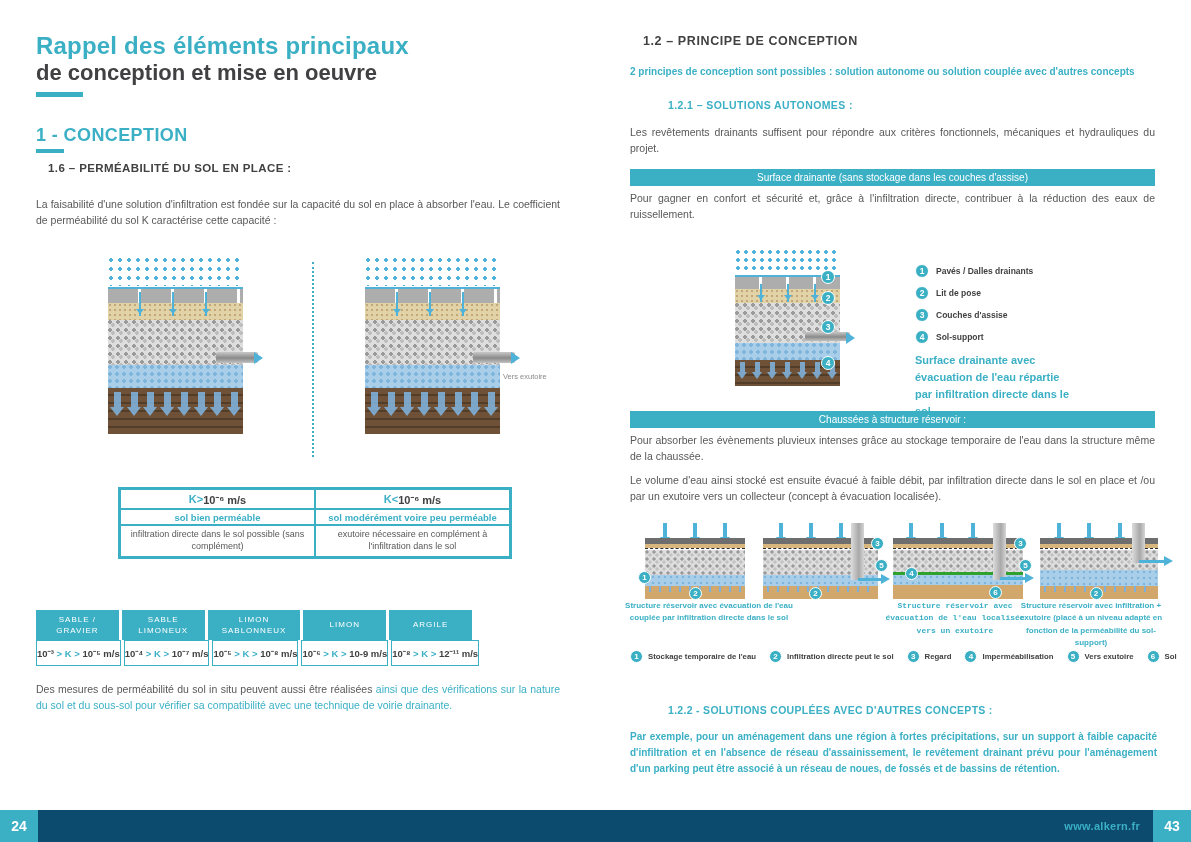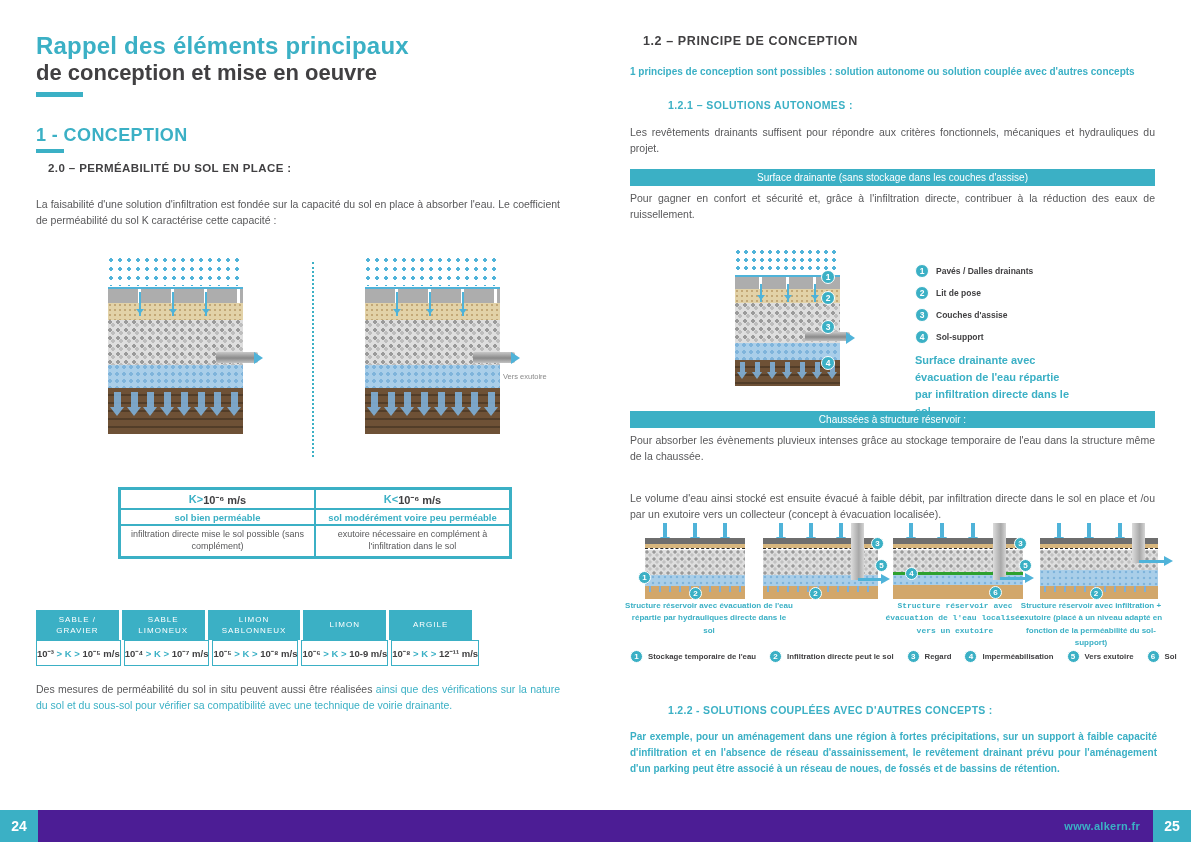--- a/index.html
+++ b/index.html
@@ -100,21 +100,21 @@
   .bigdiag .darr{width:5px;height:10px;}
   .bigdiag .darr::after{top:10px;left:-3px;border:5px solid transparent;border-top:7px solid var(--arrow);}
 
   .num{width:14px;height:14px;border-radius:50%;background:var(--teal);color:#fff;font-size:8.5px;font-weight:700;display:flex;align-items:center;justify-content:center;border:1.5px solid #fff;}
   .legend1{left:915px;top:264px;display:flex;flex-direction:column;gap:8px;}
   .legend1 .item{display:flex;align-items:center;gap:7px;font-size:8.5px;font-weight:700;color:var(--dark);}
   .cap1{left:915px;top:352px;width:160px;font-size:11px;font-weight:700;color:var(--teal);line-height:1.55;}
 
   .banner2{top:411px;}
   .p-r3{left:630px;top:433px;width:525px;font-size:10.5px;line-height:1.5;}
-  .p-r4{left:630px;top:473px;width:525px;font-size:10.5px;line-height:1.5;margin-top:18px;}
+  .p-r4{left:630px;top:473px;width:525px;font-size:10.5px;line-height:1.5;}
 
   
   .mini{top:523px;height:80px;}
   .mini .m-top{position:absolute;left:0;top:15px;width:100%;height:6px;background:#6E6E6E;}
   .mini .m-tan{position:absolute;left:0;top:21px;width:100%;height:4px;background:#D8B77E;}
   .mini .m-dash{position:absolute;left:0;top:25px;width:100%;border-top:1.5px dashed #2b2b2b;}
   .mini .m-gravel{position:absolute;left:0;top:27px;width:100%;height:25px;
     background-image:radial-gradient(circle at 2px 2px,#9a9a9a 1.5px,transparent 1.7px),radial-gradient(circle at 5px 5px,#c2c2c2 1.5px,transparent 1.7px);
     background-size:7px 7px;background-color:var(--gravel);}
   .mini .m-water{position:absolute;left:0;top:52px;width:100%;height:11px;background-image:radial-gradient(circle at 2px 2px,#7FB4DB 1.4px,transparent 1.6px);background-size:6px 6px;background-color:var(--water);}
@@ -130,38 +130,38 @@
 
   .mcap{top:600px;font-size:8px;font-weight:700;color:var(--teal);line-height:1.55;text-align:center;}
   .legend2{left:630px;top:650px;width:500px;display:flex;align-items:center;gap:13px;}
   .legend2 .item{display:flex;align-items:center;gap:5px;font-size:7.8px;font-weight:700;color:var(--dark);white-space:nowrap;}
   .legend2 .num{width:13px;height:13px;font-size:8px;flex:0 0 auto;}
 
   .h122{left:668px;top:704px;font-size:10.5px;font-weight:700;color:var(--teal);letter-spacing:.3px;}
   .p-r5{left:630px;top:729px;width:527px;font-size:10px;font-weight:700;color:var(--teal);line-height:1.6;}
 
   
-  .footer{left:0;top:810px;width:1191px;height:32px;background:#4c1d95;}
+  .footer{left:0;top:810px;width:1191px;height:32px;background:#0c4a6e;}
   .pg{width:38px;height:32px;background:var(--teal);color:#fff;font-size:14px;font-weight:700;display:flex;align-items:center;justify-content:center;}
   .pg-left{left:0;top:0;}
   .pg-right{left:1153px;top:0;}
   .site{left:985px;top:0;width:155px;height:32px;display:flex;align-items:center;justify-content:flex-end;font-size:11px;font-weight:700;color:var(--teal);letter-spacing:.3px;}
 </style>
 </head>
 <body>
 
 <div id="page">
 
   <div class="abs title1">Rappel des éléments principaux</div>
   <div class="abs title2">de conception et mise en oeuvre</div>
   <div class="abs bar bar-title"></div>
 
   <div class="abs h1">1 - CONCEPTION</div>
   <div class="abs bar bar-h1"></div>
-  <div class="abs h11">2.0 – PERMÉABILITÉ DU SOL EN PLACE :</div>
+  <div class="abs h11">1.6 – PERMÉABILITÉ DU SOL EN PLACE :</div>
   <div class="abs p1 just">La faisabilité d'une solution d'infiltration est fondée sur la capacité du sol en place à absorber l'eau. Le coefficient de perméabilité du sol K caractérise cette capacité :</div>
 
   <div class="abs xdiag" style="left:108px;top:256px;">
     <div class="abs rain"></div>
     <div class="abs rainline"></div>
     <div class="abs lay l-paver"></div>
     <div class="abs lay l-sand"></div>
     <div class="abs lay l-gravel"></div>
     <div class="abs lay l-water"></div>
     <div class="abs lay l-soil"></div>
@@ -212,21 +212,21 @@
     <div class="k-h">
         <span class="teal">K&gt;</span>
         <span> 10⁻⁶ m/s</span>
       </div>
     <div class="k-h">
         <span class="teal">K&lt;</span>
         <span> 10⁻⁶ m/s</span>
       </div>
     <div class="k-r2">sol bien perméable</div>
     <div class="k-r2">sol modérément voire peu perméable</div>
-    <div class="k-r3">infiltration directe mise le sol possible (sans complément)</div>
+    <div class="k-r3">infiltration directe dans le sol possible (sans complément)</div>
     <div class="k-r3">exutoire nécessaire en complément à l'infiltration dans le sol</div>
   </div>
 
   <div class="abs stable">
     <div class="srow shead">
       <div>SABLE / GRAVIER</div>
       <div>SABLE LIMONEUX</div>
       <div>LIMON SABLONNEUX</div>
       <div>LIMON</div>
       <div>ARGILE</div>
@@ -238,21 +238,21 @@
       <div><span>10⁻⁶</span><span class="teal"> &gt; K &gt; </span><span>10-9 m/s</span></div>
       <div><span>10⁻⁸</span><span class="teal"> &gt; K &gt; </span><span>12⁻¹¹ m/s</span></div>
     </div>
   </div>
 
   <div class="abs p2 just">
     <span>Des mesures de perméabilité du sol in situ peuvent aussi être réalisées </span><span class="teal">ainsi que des vérifications sur la nature du sol et du sous-sol pour vérifier sa compatibilité avec une technique de voirie drainante.</span>
   </div>
 
   <div class="abs h12">1.2 – PRINCIPE DE CONCEPTION</div>
-  <div class="abs p-intro">1 principes de conception sont possibles : solution autonome ou solution couplée avec d'autres concepts</div>
+  <div class="abs p-intro">2 principes de conception sont possibles : solution autonome ou solution couplée avec d'autres concepts</div>
   <div class="abs h121">1.2.1 – SOLUTIONS AUTONOMES :</div>
   <div class="abs p-r1 just">Les revêtements drainants suffisent pour répondre aux critères fonctionnels, mécaniques et hydrauliques du projet.</div>
 
   <div class="abs p-r2 just">Pour gagner en confort et sécurité et, grâce à l'infiltration directe, contribuer à la réduction des eaux de ruissellement.</div>
   <div class="abs banner banner1">Surface drainante (sans stockage dans les couches d'assise)</div>
 
   <div class="abs bigdiag">
     <div class="abs rain"></div>
     <div class="abs rainline"></div>
     <div class="abs lay l-paver"></div>
@@ -364,21 +364,21 @@
     <div class="m-dash"></div>
     <div class="m-gravel" style="height:20px;"></div>
     <div class="m-water" style="top:47px;height:16px;"></div>
     <div class="m-soil"></div>
     <div class="m-drips"></div>
     <div class="vpipe" style="left:92px;height:40px;"></div>
     <div class="harr" style="left:99px;top:37px;width:30px;"></div>
     <div class="num" style="left:42%;top:64px;">2</div>
   </div>
 
-  <div class="abs mcap" style="left:625px;width:168px;">Structure réservoir avec évacuation de l'eau répartie par hydrauliques directe dans le sol</div>
+  <div class="abs mcap" style="left:625px;width:168px;">Structure réservoir avec évacuation de l'eau couplée par infiltration directe dans le sol</div>
   <div class="abs mcap" style="left:885px;width:140px;font-family:Liberation Mono, monospace;">Structure réservoir avec évacuation de l'eau localisée vers un exutoire</div>
   <div class="abs mcap" style="left:1015px;width:152px;">Structure réservoir avec infiltration + exutoire (placé à un niveau adapté en fonction de la perméabilité du sol-support)</div>
 
   <div class="abs legend2">
     <div class="item">
         <span class="num">1</span>
         <span>Stockage temporaire de l'eau</span>
       </div>
     <div class="item">
         <span class="num">2</span>
@@ -401,16 +401,16 @@
         <span>Sol</span>
       </div>
   </div>
 
   <div class="abs h122">1.2.2 - SOLUTIONS COUPLÉES AVEC D'AUTRES CONCEPTS  :</div>
   <div class="abs p-r5 just">Par exemple, pour un aménagement dans une région à fortes précipitations, sur un support à faible capacité d'infiltration et en l'absence de réseau d'assainissement, le revêtement drainant prévu pour l'aménagement d'un parking peut être associé à un réseau de noues, de fossés et de bassins de rétention.</div>
 
   <div class="abs footer">
     <div class="abs pg pg-left">24</div>
     <div class="abs site">www.alkern.fr</div>
-    <div class="abs pg pg-right">25</div>
+    <div class="abs pg pg-right">43</div>
   </div>
 
 </div>
 
 </body></html>

